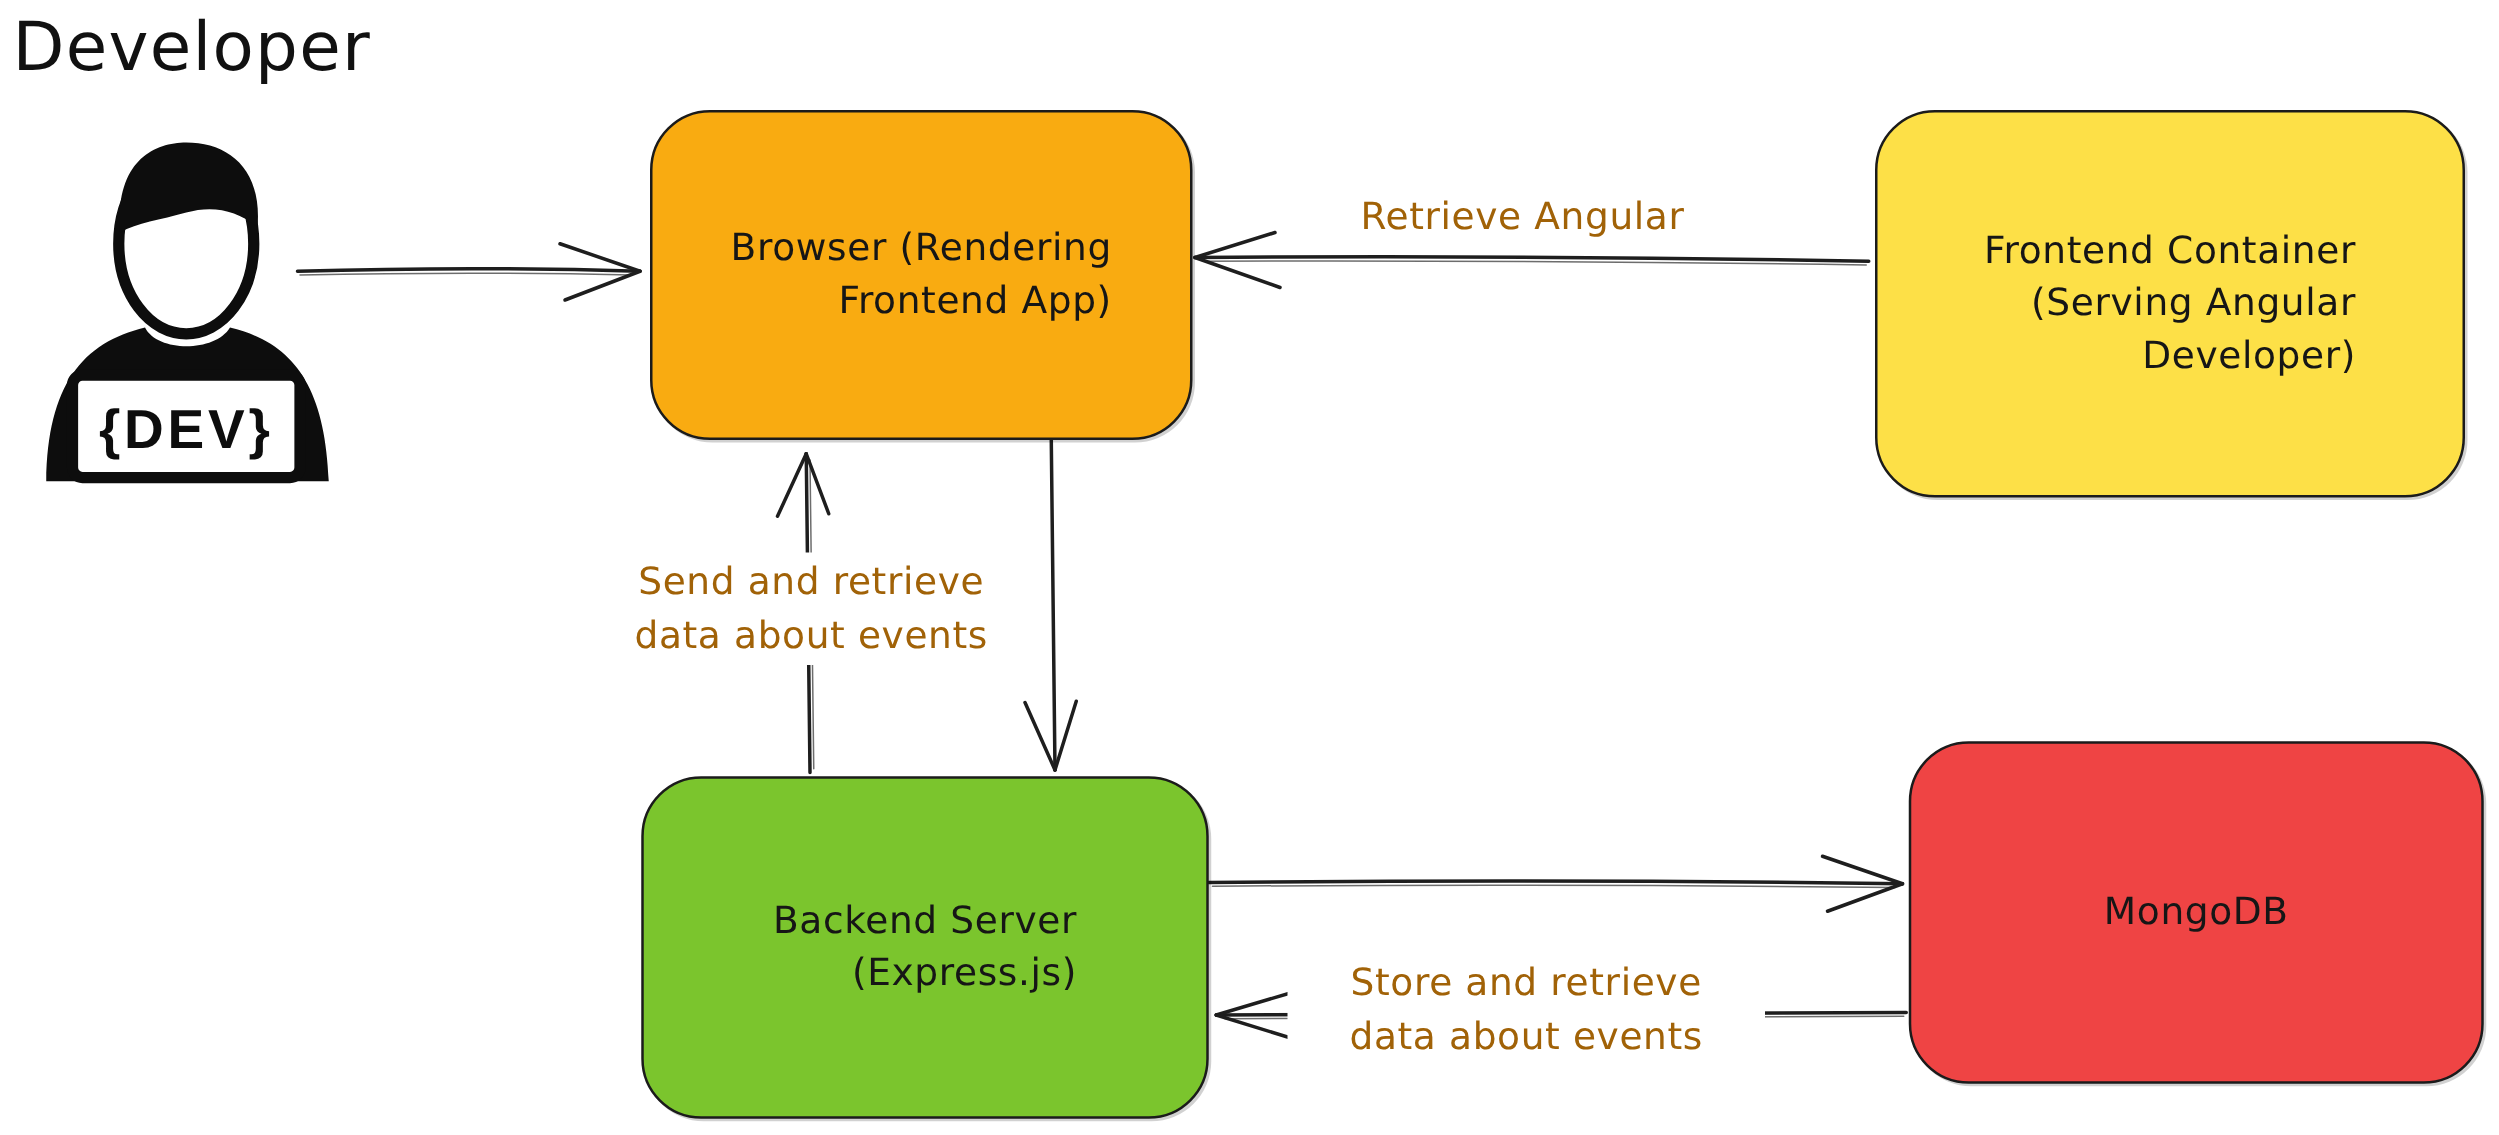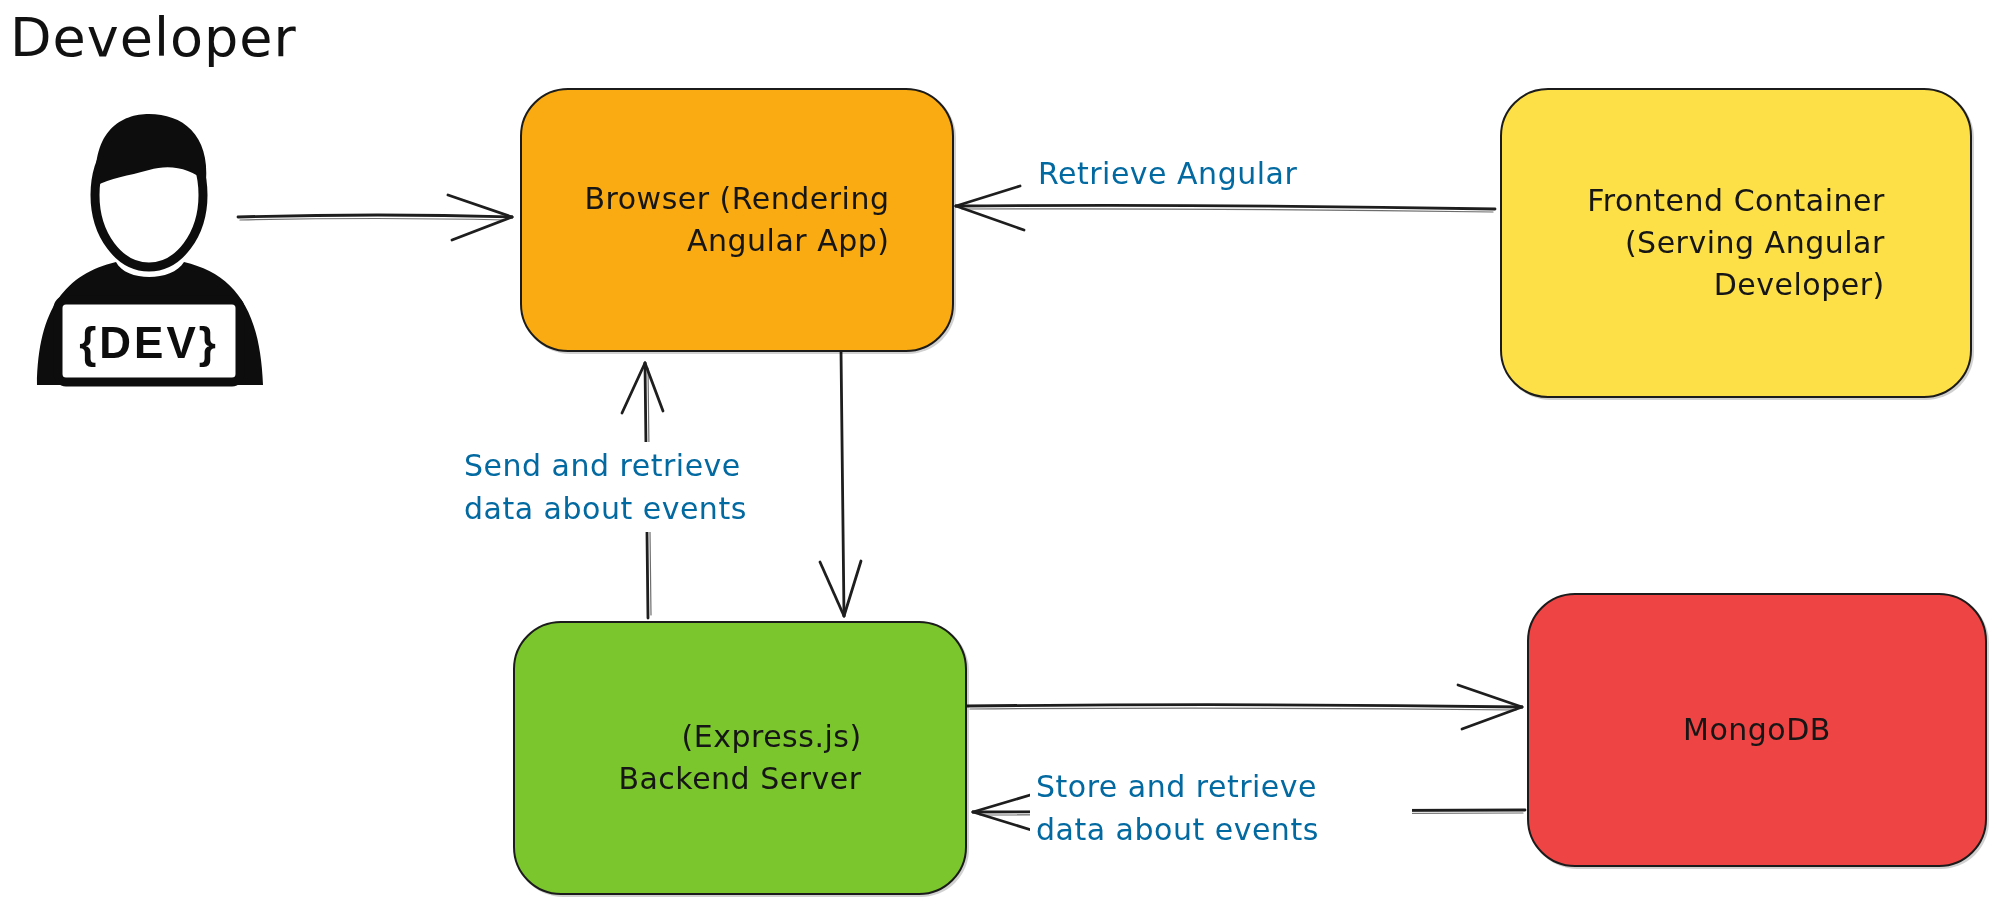--- a/index.html
+++ b/index.html
@@ -33,22 +33,22 @@
     left:10px;top:6px;
     font-size:54px;
     color:#111;
     letter-spacing:1px;
   }
   .edge-label{
     position:absolute;
     background:#ffffff;
     font-size:30px;
     line-height:43px;
-    text-align:left;
-    color:#0369a1;
+    text-align:center;
+    color:#a16207;
     letter-spacing:0.5px;
     padding:2px 6px;
   }
   .edge-label span{display:block;}
   svg.arrows{position:absolute;left:0;top:0;}
   svg.arrows path{stroke:#1e1e1e;stroke-width:2.8;fill:none;stroke-linecap:round;}
   svg.arrows path.ghost{stroke-width:1.2;opacity:0.65;}
   #dev-icon{position:absolute;left:30px;top:100px;}
 </style>
 </head>
@@ -100,36 +100,36 @@
     <path fill="#0d0d0d" d="M 7 285 C 8 208 36 174 86 162 C 96 182 142 182 154 162 C 204 174 230 208 233 285 Z"></path>
     <ellipse cx="119" cy="95" rx="54" ry="72" fill="#ffffff" stroke="#0d0d0d" stroke-width="9"></ellipse>
     <path fill="#0d0d0d" d="M 66 86 C 62 30 92 14 119 14 C 152 14 180 34 176 82 C 160 68 140 64 119 70 C 98 76 80 78 66 86 Z"></path>
     <rect x="28" y="200" width="182" height="82" rx="8" fill="#ffffff" stroke="#0d0d0d" stroke-width="9"></rect>
     <text x="119" y="258" text-anchor="middle" font-family="Liberation Sans, sans-serif" font-size="44" font-weight="bold" letter-spacing="3" fill="#0d0d0d">{DEV}</text>
   </svg>
 
   <div class="node" style="left: 520px; top: 88px; width: 430px; height: 260px; background: rgb(249, 171, 17);">
     <div class="node-label">
       <span>Browser (Rendering</span>
-      <span>Angular App)</span>
+      <span>Frontend App)</span>
     </div>
   </div>
 
   <div class="node" style="left: 1500px; top: 88px; width: 468px; height: 306px; background: #fde047;">
     <div class="node-label">
       <span>Frontend Container</span>
       <span>(Serving Angular</span>
       <span>Developer)</span>
     </div>
   </div>
 
   <div class="node" style="left: 513px; top: 621px; width: 450px; height: 270px; background: rgb(123, 197, 45);">
     <div class="node-label">
+      <span>Backend Server</span>
       <span>(Express.js)</span>
-      <span>Backend Server</span>
     </div>
   </div>
 
   <div class="node" style="left: 1527px; top: 593px; width: 456px; height: 270px; background: #ef4444;">
     <div class="node-label">
       <span>MongoDB</span>
     </div>
   </div>
 
   <div class="edge-label" style="left:1032px;top:150px;width:360px;">

